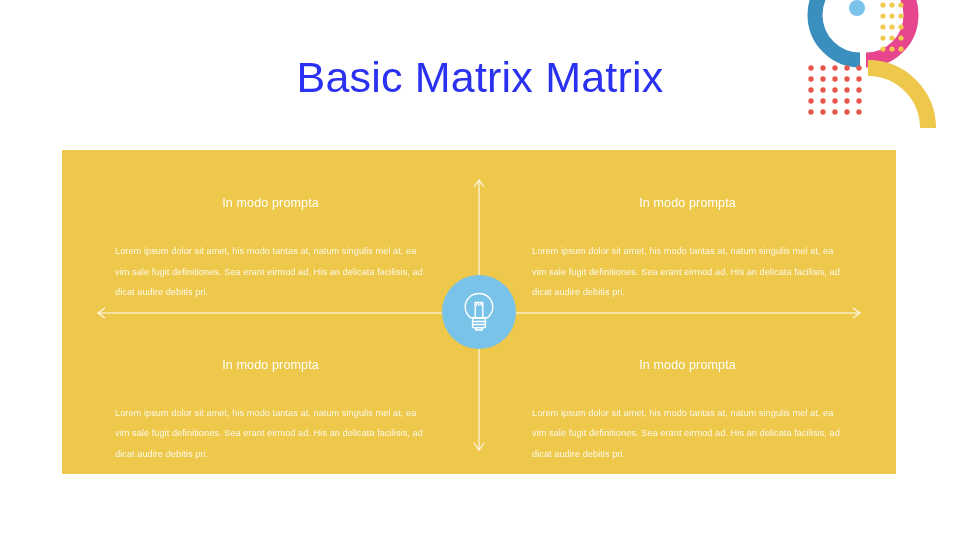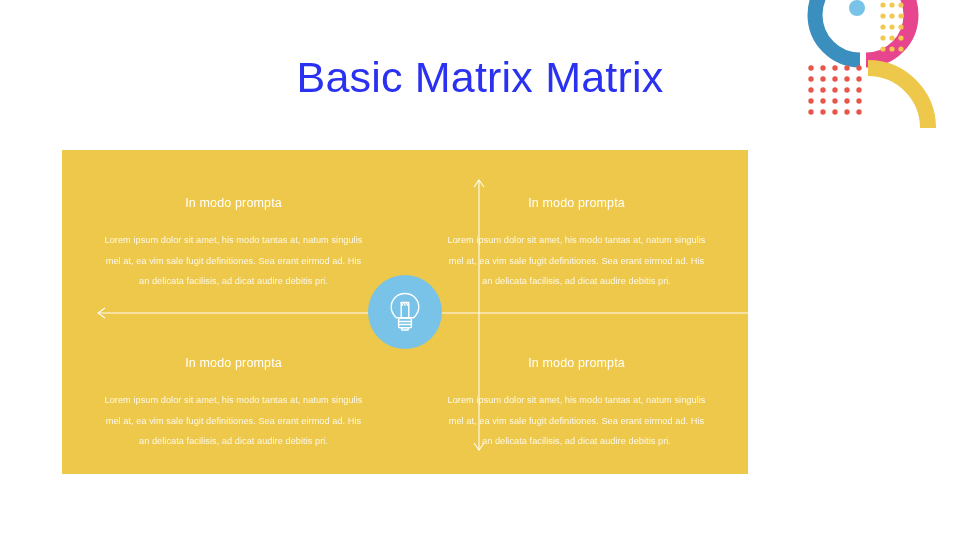--- a/index.html
+++ b/index.html
@@ -47,21 +47,21 @@
     height: 150px;
     pointer-events: none;
   }
   #deco svg { display: block; }
 
   
   #matrix-panel {
     position: absolute;
     left: 62px;
     top: 150px;
-    width: 686px;
+    width: 834px;
     height: 324px;
     background: #edc84a;
   }
 
   
   .quad-grid {
     position: absolute;
     inset: 0;
     display: grid;
     grid-template-columns: 1fr 1fr;
@@ -87,22 +87,22 @@
     color: #ffffff;
     font-weight: 400;
     text-align: center;
     margin: 0 0 19px 0;
     letter-spacing: 0.15px;
   }
   .quad-body {
     font-size: 9.2px;
     line-height: 20.5px;
     color: rgba(255,255,255,0.88);
-    text-align: center;
-    margin: 0;
+    text-align: left;
+    margin: 11px;
     max-width: 330px;
     letter-spacing: 0.05px;
   }
 
   
   #axes {
     position: absolute;
     inset: 0;
     pointer-events: none;
   }

